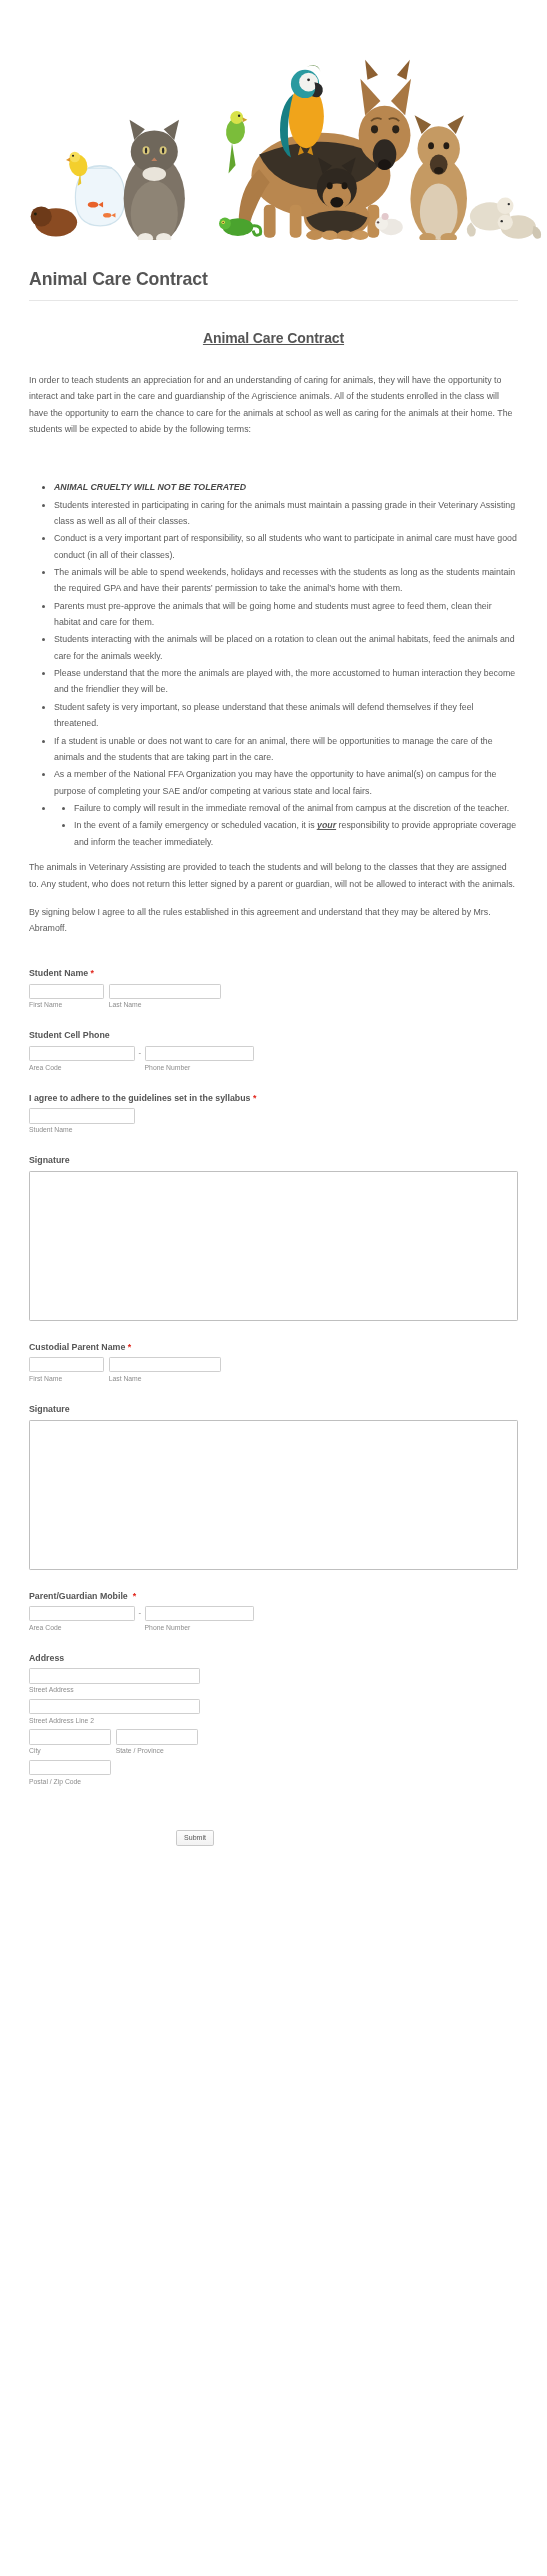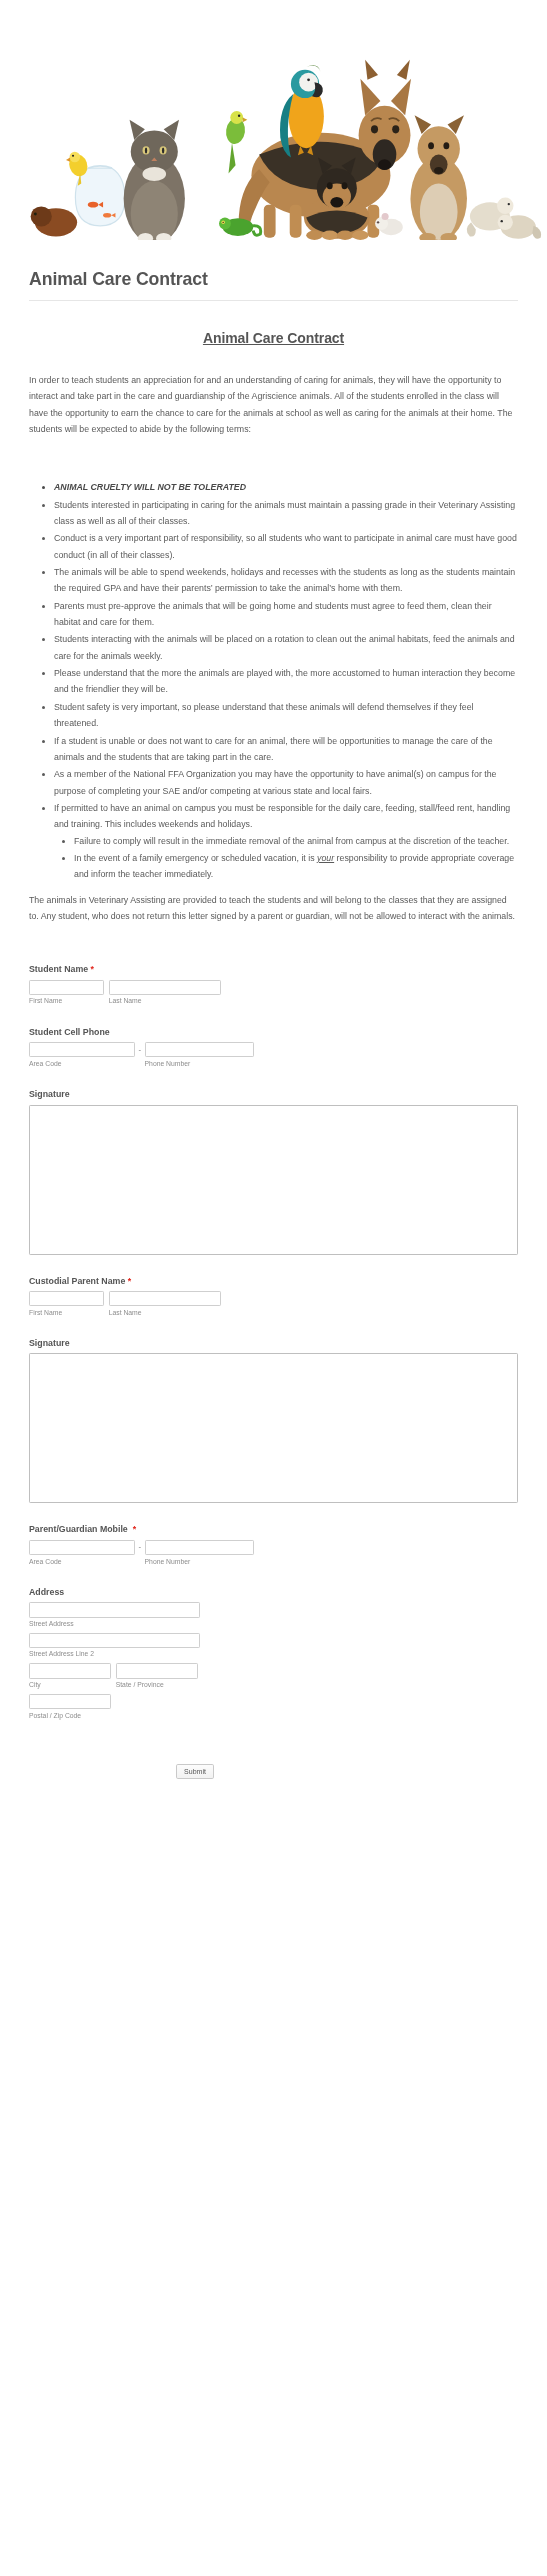--- a/index.html
+++ b/index.html
@@ -41,26 +41,26 @@
   .contract { padding: 26px 29px 0 29px; font-size: 8.8px; line-height: 1.85; color:#5a5a5a; }
   .contract-heading {
     text-align:center; font-size: 14px; font-weight: bold; color:#555;
     text-decoration: underline; margin: 0 0 20px 0; letter-spacing:-0.1px;
   }
   .contract p { margin: 0 0 11.8px 0; }
   .contract ul { margin: 0 0 9.4px 0; padding-left: 25px; list-style: disc; }
   .contract ul ul { margin: 0; padding-left: 20px; }
   .contract li { margin: 0 0 1.2px 0; }
   .contract li.strong-italic { font-weight: bold; font-style: italic; color:#4a4a4a;margin-top:42px; }
-  .u-bold { font-weight: normal; text-decoration: underline; font-style: italic; }
+  .u-bold { font-weight: bold; text-decoration: underline; font-style: italic; }
   .gap-p { margin-top: 17.7px; }
 
   
   .form-area { padding: 20px 29px 0 29px; }
-  .field { margin-bottom: 21px; margin-top: 8px; }
+  .field { margin-bottom: 21px; }
   .field-label {
     font-size: 8.8px; font-weight: bold; color: #555; margin: 0 0 4.1px 0; line-height:1.3;
   }
   .req { color: #e1251b; font-weight: bold; }
   .sub { font-size: 6.8px; color: #8d8d8d; margin-top: 2.4px; line-height: 1.2; }
   .row { display:flex; align-items:flex-start; }
   .col { display:flex; flex-direction:column; }
   input.tf {
     height: 15.3px; border: 0.6px solid #cfcfcf; background:#fff; border-radius: 1.2px;
     font-size: 7.7px; color:#444; padding: 1.2px 3.5px; outline:none;
@@ -241,28 +241,28 @@
       <li>Students interested in participating in caring for the animals must maintain a passing grade in their Veterinary Assisting class as well as all of their classes.</li>
       <li>Conduct is a very important part of responsibility, so all students who want to participate in animal care must have good conduct (in all of their classes).</li>
       <li>The animals will be able to spend weekends, holidays and recesses with the students as long as the students maintain the required GPA and have their parents’ permission to take the animal’s home with them.</li>
       <li>Parents must pre-approve the animals that will be going home and students must agree to feed them, clean their habitat and care for them.</li>
       <li>Students interacting with the animals will be placed on a rotation to clean out the animal habitats, feed the animals and care for the animals weekly.</li>
       <li>Please understand that the more the animals are played with, the more accustomed to human interaction they become and the friendlier they will be.</li>
       <li>Student safety is very important, so please understand that these animals will defend themselves if they feel threatened.</li>
       <li>If a student is unable or does not want to care for an animal, there will be opportunities to manage the care of the animals and the students that are taking part in the care.</li>
       <li>As a member of the National FFA Organization you may have the opportunity to have animal(s) on campus for the purpose of completing your SAE and/or competing at various state and local fairs.</li>
       <li>
-        <span>If permitted to have an animal on campus you must be responsible for the daily care, feeding, stall/feed rent, handling and training.  This includes weekends and holidays.</span>
         <ul>
           <li>Failure to comply will result in the immediate removal of the animal from campus at the discretion of the teacher.</li>
           <li><span>In the event of a family emergency or scheduled vacation, it is </span><span class="u-bold">your</span><span> responsibility to provide appropriate coverage and inform the teacher immediately.</span></li>
         </ul>
       </li>
     </ul>
     <p>The animals in Veterinary Assisting are provided to teach the students and will belong to the classes that they are assigned to. Any student, who does not return this letter signed by a parent or guardian, will not be allowed to interact with the animals.</p>
+    <p class="gap-p">By signing below I agree to all the rules established in this agreement and understand that they may be altered by Mrs. Abramoff.</p>
   </div>
 
   <div class="form-area">
 
     <div class="field">
       <div class="field-label"><span>Student Name</span> <span class="req">*</span></div>
       <div class="row">
         <div class="col">
           <input class="tf w-first" type="text" value="" style="">
           <div class="sub">First Name</div>
@@ -284,20 +284,25 @@
           <div class="sub">Area Code</div>
         </div>
         <div class="dash">-</div>
         <div class="col">
           <input class="tf w-phone" type="text" value="" style="">
           <div class="sub">Phone Number</div>
         </div>
       </div>
     </div>
 
+    <div class="field">
+      <div class="field-label"><span>I agree to adhere to the guidelines set in the syllabus</span> <span class="req">*</span></div>
+      <input class="tf w-agree" type="text" value="" style="">
+      <div class="sub">Student Name</div>
+    </div>
 
     <div class="field">
       <div class="field-label">Signature</div>
       <div class="sig-box"></div>
     </div>
 
     <div class="field">
       <div class="field-label"><span>Custodial Parent Name</span> <span class="req">*</span></div>
       <div class="row">
         <div class="col">

